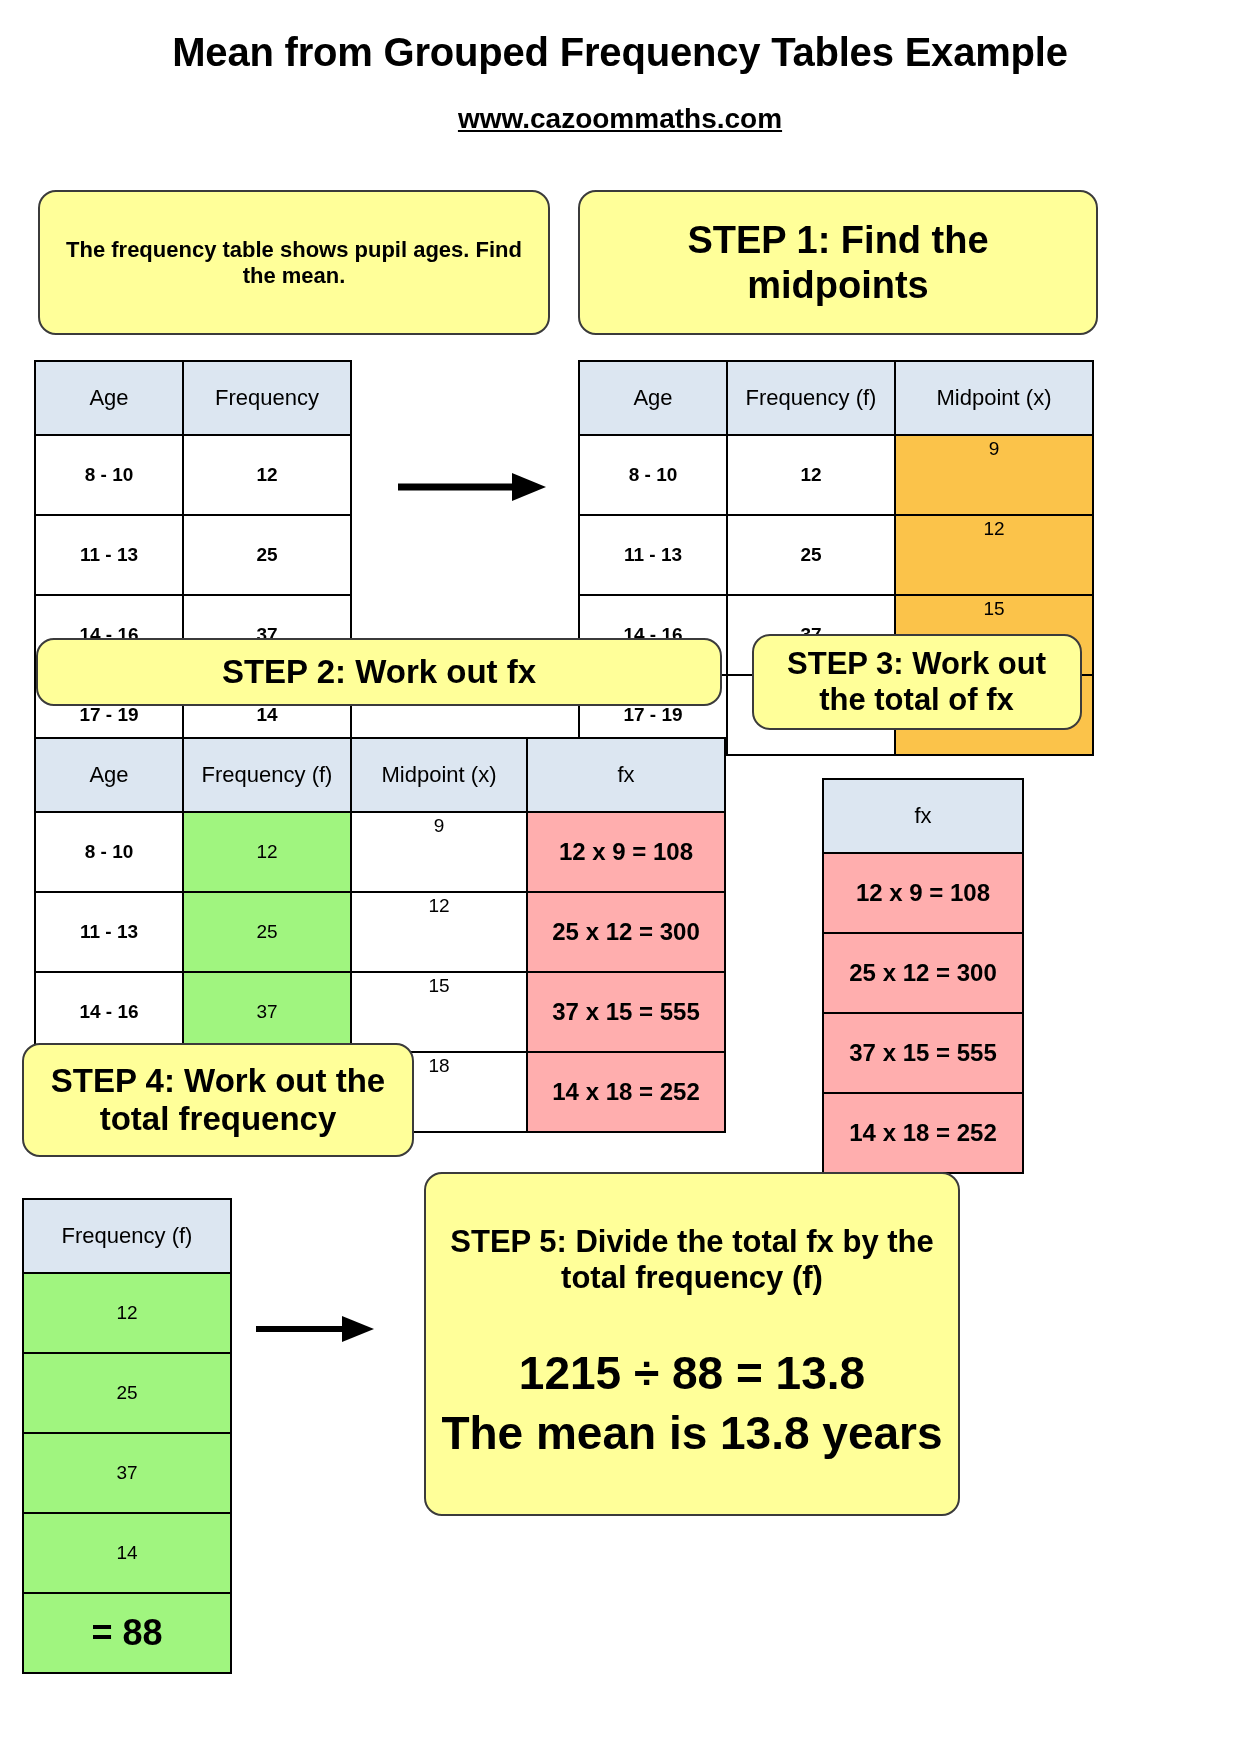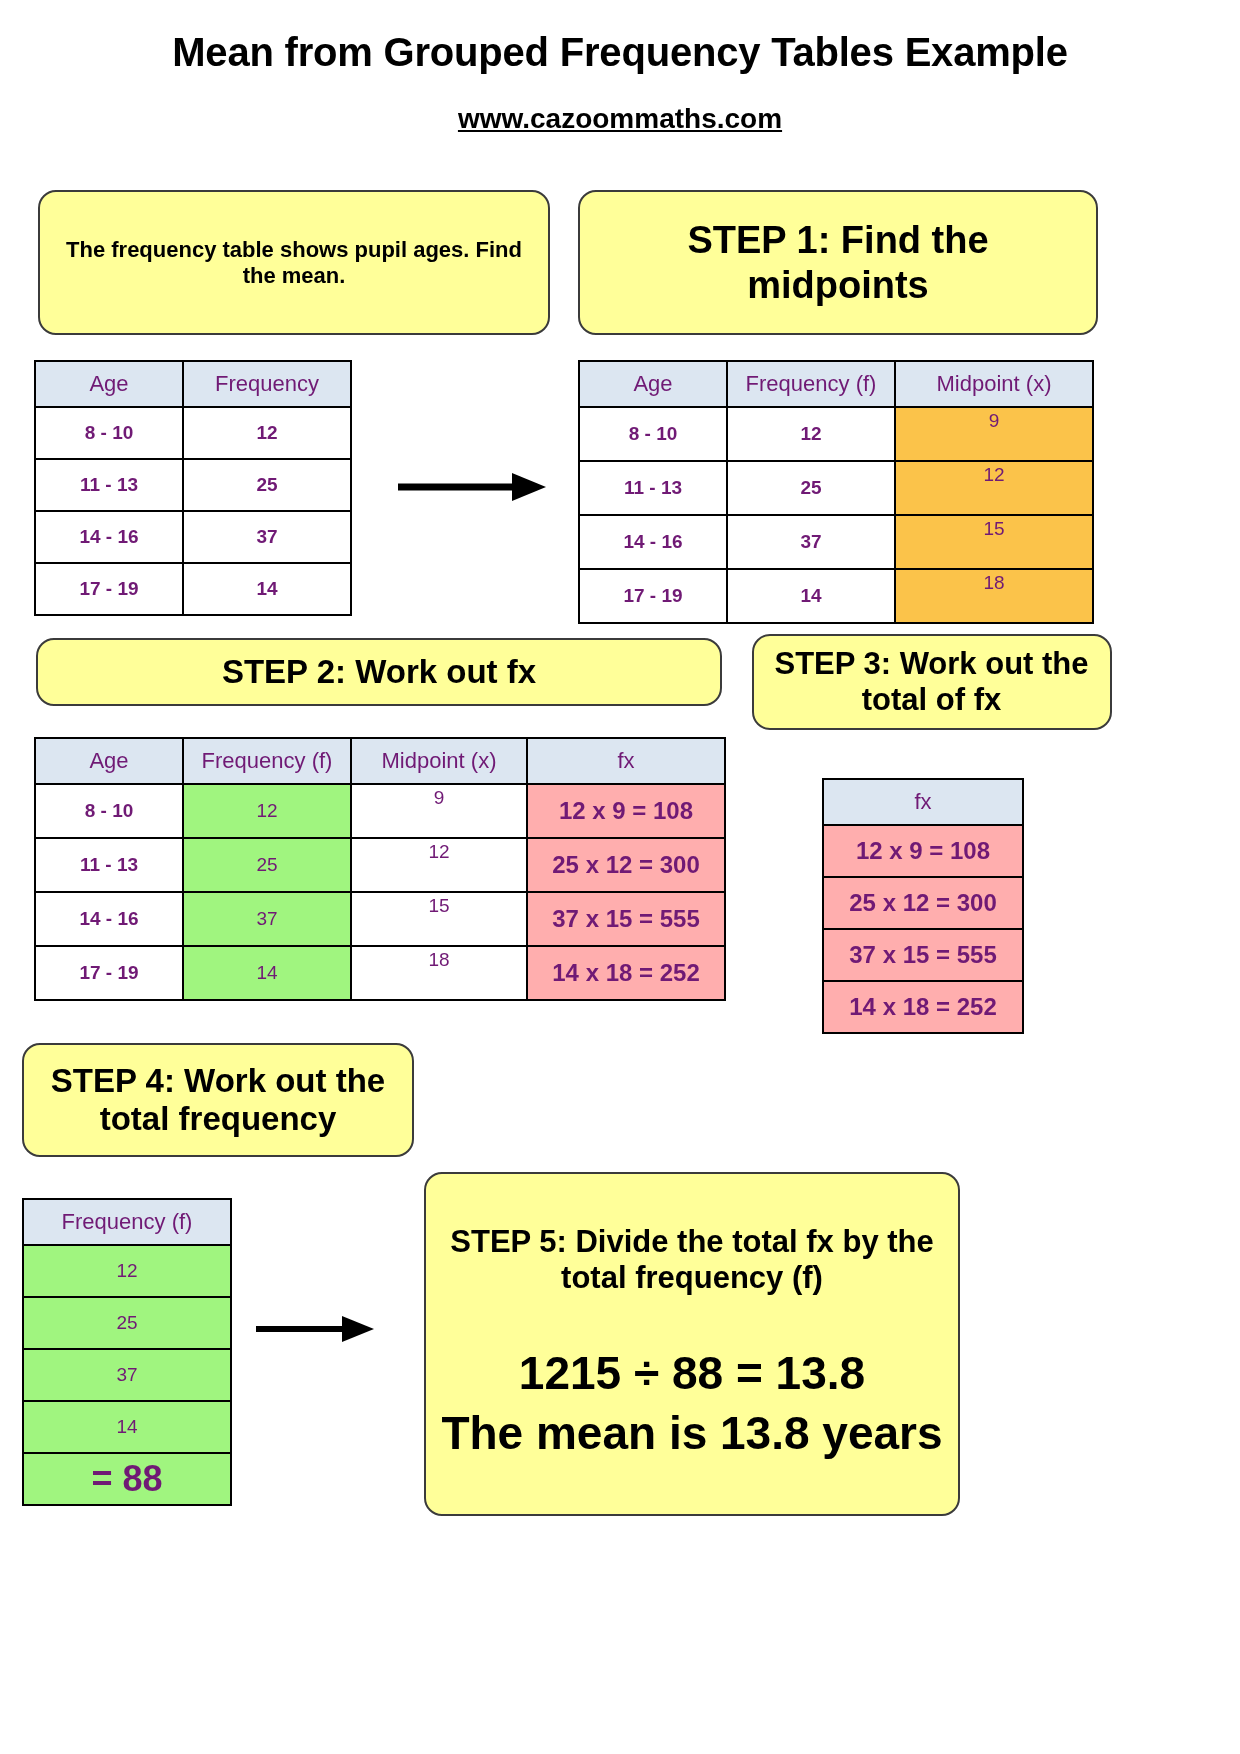--- a/index.html
+++ b/index.html
@@ -55,21 +55,21 @@
     justify-content: center;
     text-align: center;
     font-weight: bold;
     line-height: 1.16;
     padding: 6px 14px;
   }
 
   #callout-question { left: 38px;  top: 190px;  width: 512px; height: 145px; font-size: 22px; }
   #callout-step1    { left: 578px; top: 190px;  width: 520px; height: 145px; font-size: 38px; }
   #callout-step2    { left: 36px;  top: 638px;  width: 686px; height: 68px;  font-size: 33px; }
-  #callout-step3    { left: 752px; top: 634px;  width: 360px; height: 96px;  font-size: 31px; padding-left: 13px; }
+  #callout-step3    { left: 752px; top: 634px;  width: 330px; height: 96px;  font-size: 31px; padding-left: 13px; }
   #callout-step4    { left: 22px;  top: 1043px; width: 392px; height: 114px; font-size: 33px; }
   #callout-step5    { left: 424px; top: 1172px; width: 536px; height: 344px; font-size: 31px; }
 
   #callout-step5 .step5-heading { margin-bottom: 4px; }
   #callout-step5 .step5-result {
     font-size: 46px;
     margin-top: 42px;
     line-height: 1.35;
   }
   #callout-step5 .step5-conclusion {
@@ -82,22 +82,22 @@
     position: absolute;
     border-collapse: collapse;
     table-layout: fixed;
   }
   table.grid th, table.grid td {
     border: 2px solid #000000;
     text-align: center;
     vertical-align: middle;
     background: #ffffff;
     font-weight: bold;
-    color: #701a75;
-    padding: 0;
+    color: #000000;
+    padding: 14px;
   }
   table.grid th {
     background: #dce6f1;
     font-weight: normal;
     font-size: 22px;
     height: 44px;
   }
   table.grid td {
     height: 50px;
     font-size: 19px;

